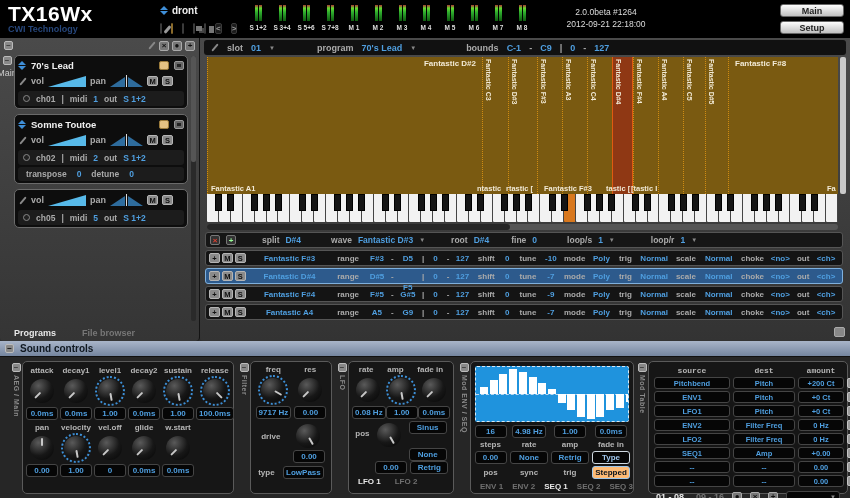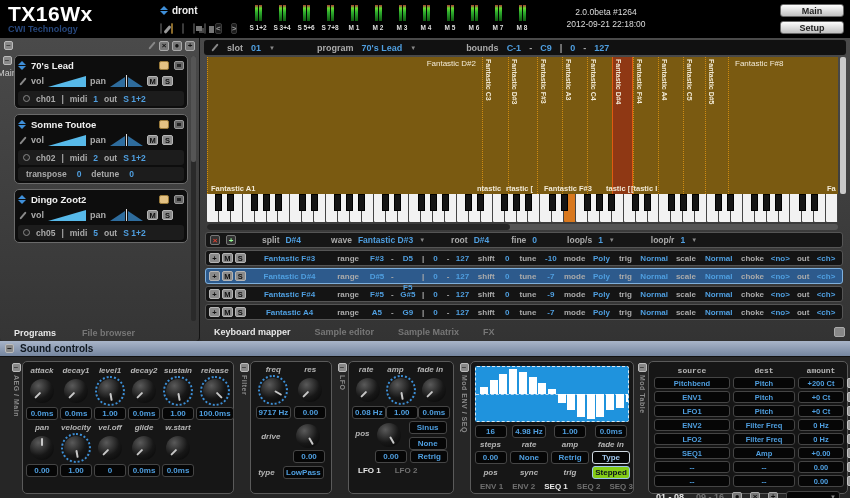--- a/index.html
+++ b/index.html
@@ -88,21 +88,21 @@
   
   .mapper { position:absolute; left:200px; top:38px; width:650px; height:303px;
      background:linear-gradient(#4a4a4a,#333); border-radius:0 0 4px 4px; }
   .map-head { position:absolute; left:4px; right:4px; top:2px; height:15px; background:#111;
      border-radius:3px; display:flex; align-items:center; gap:8px; padding:0 6px; font-size:9px; }
   .ddar { color:#888; font-size:6px; }
   .keymap { position:absolute; left:7px; top:19px; width:631px; height:137px; background:#7a5a11; overflow:hidden; }
   .region { position:absolute; top:0; bottom:0; border-left:1px dotted #d08c12; }
   .region.selected { background:#8f3814; border-left:1px solid #e05a10; border-right:1px solid #e05a10; }
   .rlab-v { position:absolute; top:2px; left:2px; writing-mode:vertical-rl; color:#f2ead6; font-size:7px; font-weight:bold; white-space:nowrap; }
-  .rlab-h { position:absolute; top:2px; color:#f2ead6; font-size:8px; font-weight:normal; white-space:nowrap; }
+  .rlab-h { position:absolute; top:2px; color:#f2ead6; font-size:8px; font-weight:bold; white-space:nowrap; }
   .rlab-h.right { right:6px; } .rlab-h.left { left:6px; }
   .blab { position:absolute; bottom:1px; color:#f2ead6; font-size:7.5px; font-weight:bold; white-space:nowrap; }
   .mapvscroll { position:absolute; right:4px; top:19px; width:6px; height:137px; background:#c9c9c9; border-radius:2px; }
   .keys { position:absolute; left:7px; top:156px; width:631px; height:28px; background:#111; display:flex; }
   .wkey { flex:1; background:#f2f2f2; border-right:1px solid #444; border-radius:0 0 1px 1px; }
   .wkey.hl { background:#d8781e; }
   .bkey { position:absolute; top:0; width:7px; height:17px; background:#151515; border:1px solid #000; z-index:2; }
   .hscroll { position:absolute; left:7px; top:186px; width:631px; height:6px; background:#555; border-radius:3px; }
   .hscroll i { display:block; width:48%; height:6px; background:#262626; border-radius:3px; }
   .splitrow { position:absolute; left:5px; top:194px; width:638px; height:16px; background:#161616;
@@ -117,42 +117,42 @@
   .mtabs { position:absolute; left:14px; bottom:4px; display:flex; gap:24px; }
   .corner-btn { position:absolute; right:5px; bottom:4px; width:11px; height:10px; background:#888; border:1px solid #aaa; border-radius:2px; cursor:pointer; }
 
   
   .sound { position:absolute; left:0; top:341px; width:850px; height:157px; background:#262626; }
   .sc-title { height:16px; background:linear-gradient(#a9b5c9,#74859f); display:flex; align-items:center; gap:6px; padding:0 5px;
      color:#101820; font-weight:bold; font-size:10px; border-bottom:1px solid #111; }
   .module { position:absolute; top:20px; height:133px; }
   .modbox { position:absolute; left:12px; right:0; top:0; bottom:0; background:#161616; border:1px solid #5a5a5a; border-radius:5px; padding:3px 3px 2px; }
   .kcol { display:flex; flex-direction:column; align-items:center; gap:2px; }
-  .klabel { font-size:8px; color:#b5b5b5; font-weight:bold; white-space:nowrap;font-style:italic; }
+  .klabel { font-size:8px; color:#b5b5b5; font-weight:bold; white-space:nowrap; }
   .kwrap { position:relative; width:26px; height:26px; margin:1px 0; }
   .kn { position:absolute; inset:1px; border-radius:50%;
      background:radial-gradient(circle at 35% 28%, #5a5a5a, #171717 55%, #050505); cursor:pointer; }
   .kn:after { content:""; position:absolute; left:calc(50% - 1px); top:2px; width:2px; height:8px; background:#c8c8c8;
      border-radius:1px; transform-origin:1px 10px; transform:rotate(var(--a,0deg)); }
   .kring { position:absolute; inset:-2px; border:2px dotted #3d8fd6; border-radius:50%; }
   .vbox { background:#060606; border:1px solid #454545; border-radius:3px; color:#4f9fe0; font-weight:bold;
      font-size:8px; text-align:center; padding:1px 2px; min-width:32px; white-space:nowrap; cursor:pointer; }
   .aeg-grid { display:grid; grid-template-columns:repeat(6,1fr); column-gap:2px; row-gap:3px; padding-top:1px; }
   .frow { display:flex; justify-content:space-around; align-items:center; }
   .subtabs { display:flex; gap:14px; padding:3px 6px 0; }
   .subtab { font-size:8px; font-weight:bold; color:#707070; cursor:pointer; white-space:nowrap; }
   .subtab.active { color:#e8e8e8; }
   .seqgraph { position:relative; height:56px; background:#1f93dd; border:1px dashed #d5e8f5; border-radius:2px; margin:1px 1px 3px; overflow:hidden; }
   .seqgraph .midline { position:absolute; left:0; right:0; top:50%; border-top:1px dashed #bcd9ef; }
   .seqbar { position:absolute; width:8px; background:#fff; }
   .env-grid { display:grid; grid-template-columns:repeat(4,1fr); column-gap:3px; row-gap:2px; align-items:center; justify-items:center; }
   .btnbox { background:#060606; border:1px solid #454545; border-radius:3px; color:#4f9fe0; font-weight:bold;
      font-size:8px; text-align:center; padding:1px 2px; min-width:38px; cursor:pointer; }
   .btnbox.framed { border-color:#cfd8e0; color:#9fc6ec; }
-  .btnbox.filled { background:#84cc16; color:#08121c; border-color:#9cc6ea;text-align:center; }
+  .btnbox.filled { background:#fdba74; color:#08121c; border-color:#9cc6ea;text-align:center; }
   .mt-grid { display:grid; grid-template-columns:76px 62px 46px 12px; column-gap:3px; row-gap:2px; align-items:center; padding:1px 2px; }
   .mt-head { font-size:8px; color:#b5b5b5; font-weight:bold; text-align:center;font-family:Liberation Mono, monospace; }
   .mtbox { background:#060606; border:1px solid #454545; border-radius:3px; color:#4f9fe0; font-weight:bold;
      font-size:7.5px; text-align:center; padding:0.5px 1px; cursor:pointer; overflow:hidden; white-space:nowrap; }
   .chk { width:11px; height:10px; background:#9a9a9a; border:1px solid #c5c5c5; border-radius:2px;
      color:#15335a; font-size:8px; line-height:9px; text-align:center; font-weight:bold; cursor:pointer; }
   .mt-bottom { display:flex; align-items:center; gap:8px; padding:3px 4px 0; }
   .mt-dd { flex:1; height:11px; background:#060606; border:1px solid #454545; border-radius:3px;
      display:flex; align-items:center; justify-content:flex-end; padding:0 3px; cursor:pointer; }
 </style>
@@ -360,29 +360,20 @@
             <span class="val">S 1+2</span>
           </div>
           <div class="slot-extra">
             <span class="lbl">transpose</span>
             <span class="val">0</span>
             <span class="lbl">detune</span>
             <span class="val">0</span>
           </div>
         </div>
         <div class="slotcard">
-          <div class="slot-title">
-            <span class="updown">
-              <i class="tu"></i>
-              <i class="td"></i>
-            </span>
-            <span class="name">Dingo Zoot2</span>
-            <span class="mini-ic folder"></span>
-            <span class="mini-ic disk"></span>
-          </div>
           <div class="slot-ctrl">
             <span class="wrench-sm"></span>
             <span class="lbl">vol</span>
             <span class="voltri"></span>
             <span class="lbl">pan</span>
             <span class="panw">
               <i class="pl"></i>
               <i class="pc"></i>
               <i class="pr"></i>
             </span>
@@ -701,26 +692,20 @@
           <span class="val" style="width: 26px;">Poly</span>
           <span class="lbl" style="width: 22px;">trig</span>
           <span class="val" style="width: 36px;">Normal</span>
           <span class="lbl" style="width: 28px;">scale</span>
           <span class="val" style="width: 38px;">Normal</span>
           <span class="lbl" style="width: 30px;">choke</span>
           <span class="val" style="width: 26px;">&lt;no&gt;</span>
           <span class="lbl" style="width: 20px;">out</span>
           <span class="val" style="width: 26px;">&lt;ch&gt;</span>
         </div>
-      </div>
-    <div class="mtabs" id="mtabs">
-        <span class="ptab active">Keyboard mapper</span>
-        <span class="ptab">Sample editor</span>
-        <span class="ptab">Sample Matrix</span>
-        <span class="ptab">FX</span>
       </div>
     <span class="corner-btn"></span>
   </div>
 
   <div class="sound">
     <div class="sc-title">
       <span class="minus-box">−</span>
       <span>Sound controls</span>
     </div>
 
@@ -882,21 +867,21 @@
         <div class="frow" style="margin-top:2px;">
           <span class="vbox">0.08 Hz</span>
           <span class="vbox">1.00</span>
           <span class="vbox">0.0ms</span>
         </div>
         <div class="frow" style="margin-top:2px; align-items:flex-start;">
           <span class="klabel" style="margin-top:8px;">pos</span>
           <span class="kwrap">
               <i class="kn" style="--a:150deg"></i>
             </span>
-          <span style="display:flex;flex-direction:column;gap:3px;">
+          <span style="display:flex;flex-direction:column;gap:14px;">
             <span class="btnbox">Sinus</span>
             <span class="btnbox">None</span>
           </span>
         </div>
         <div class="frow">
           <span style="width:18px"></span>
           <span class="vbox">0.00</span>
           <span class="btnbox">Retrig</span>
         </div>
         <div class="subtabs" id="lfotabs">

